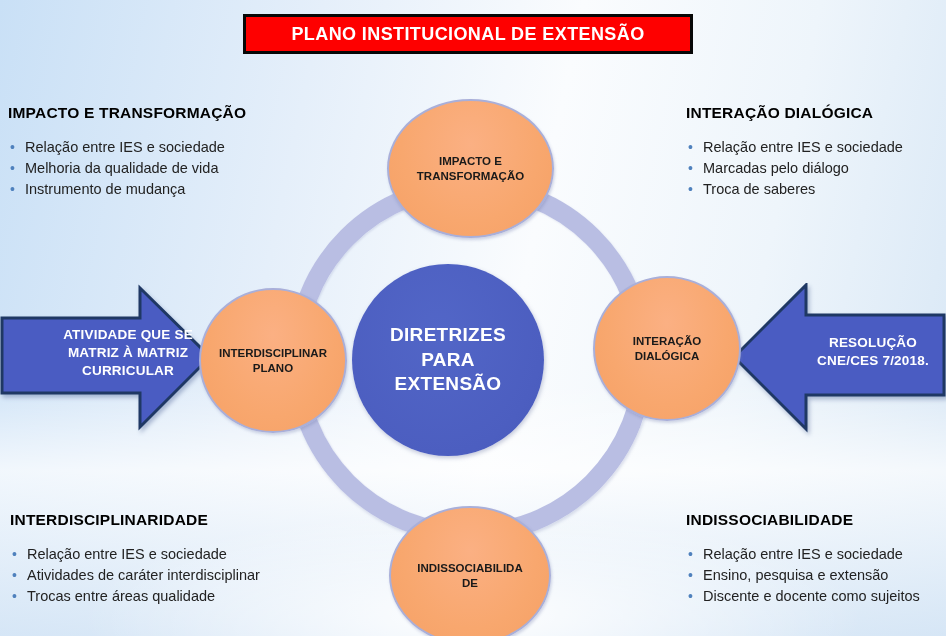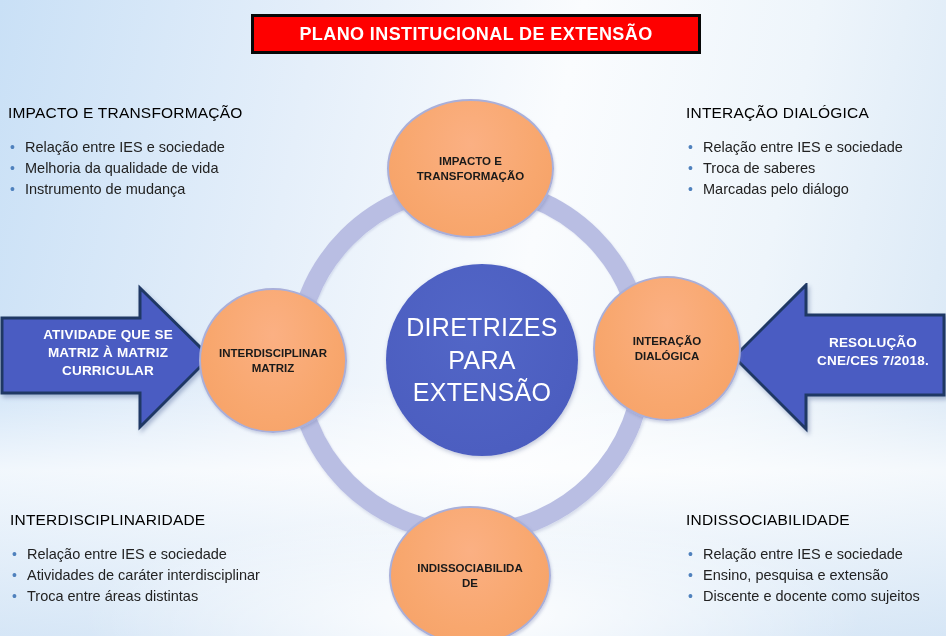--- a/index.html
+++ b/index.html
@@ -13,21 +13,21 @@
     background:
       radial-gradient(ellipse 55% 22% at 50% 97%, rgba(255,255,255,.95), rgba(255,255,255,0) 75%),
       linear-gradient(180deg, rgba(255,255,255,0) 0%, rgba(255,255,255,0) 60%, rgba(255,255,255,.7) 74%, rgba(214,230,246,.75) 100%),
       linear-gradient(102deg, #c9e0f6 0%, #e5effa 30%, #fafcfe 54%, #eef5fb 76%, #d6e6f5 100%);
   }
 
   
   .banner{
     position:absolute;left:243px;top:14px;width:450px;height:40px;
     background:#fe0000;border:3px solid #070707;box-sizing:border-box;
-    display:flex;align-items:center;justify-content:center;margin-left:8px;
+    display:flex;align-items:center;justify-content:center;
   }
   .banner span{
     color:#ffffff;font-weight:bold;font-size:18px;letter-spacing:.4px;white-space:nowrap;
   }
 
   
   .ring{
     position:absolute;left:287px;top:177px;width:366px;height:366px;
     border:19px solid #b9bee3;border-radius:50%;box-sizing:border-box;
     box-shadow:1px 2px 3px rgba(120,130,180,.25), inset 1px 1px 2px rgba(120,130,180,.2);
@@ -44,42 +44,42 @@
     box-shadow:1px 2px 3px rgba(110,120,170,.3);
     color:#1a1a1a;font-weight:bold;font-size:11.5px;line-height:1.3;
   }
   .sat-top{left:387px;top:99px;width:167px;height:139px;}
   .sat-bottom{left:389px;top:506px;width:162px;height:139px;}
   .sat-left{left:199px;top:288px;width:148px;height:145px;}
   .sat-right{left:593px;top:276px;width:148px;height:145px;}
   .circle .lbl span{display:block;}
 
   .center-circle{
-    left:386px;top:264px;width:192px;height:192px;
+    left:352px;top:264px;width:192px;height:192px;
     background:radial-gradient(ellipse at 45% 35%, #5266c7 0%, #4c5ec0 70%, #4759b9 100%);
-    color:#ffffff;font-weight:normal;font-size:25px;line-height:1.3;letter-spacing:.3px;
+    color:#ffffff;font-weight:bold;font-size:19px;line-height:1.3;letter-spacing:.3px;
     box-shadow:1px 2px 4px rgba(90,100,150,.35);
   }
 
   
   .arrow-svg{position:absolute;filter:drop-shadow(2px 3px 2px rgba(90,110,160,.45));}
   .arrow-left-svg{left:0;top:283px;}
   .arrow-right-svg{left:732px;top:283px;}
   .arrow-label{
     position:absolute;color:#ffffff;font-weight:bold;text-align:center;
     font-size:13.5px;line-height:1.32;letter-spacing:.2px;
   }
   .arrow-label span{display:block;white-space:nowrap;}
-  .arrow-label-left{left:0;top:326px;width:136px;padding-left:40px;}
+  .arrow-label-left{left:20px;top:326px;width:136px;padding-left:40px;}
   .arrow-label-right{left:802px;top:334px;width:142px;}
 
   
   .panel{position:absolute;}
   .panel .heading{
-    font-weight:normal;font-size:15.5px;color:#000000;letter-spacing:.2px;white-space:nowrap;
+    font-weight:bold;font-size:15.5px;color:#000000;letter-spacing:.2px;white-space:nowrap;
   }
   .panel ul{
     list-style:none;margin:17px 0 0 0;padding:0;
   }
   .panel li{
     position:relative;padding-left:17px;margin:0 0 4px 0;
     font-size:14.5px;color:#222222;line-height:1.18;white-space:nowrap;
   }
   .panel li::before{
     content:"\2022";position:absolute;left:2px;top:0;
@@ -132,21 +132,21 @@
   </div>
   <div class="circle satellite sat-bottom">
     <div class="lbl">
       <span>INDISSOCIABILIDA</span>
       <span>DE</span>
     </div>
   </div>
   <div class="circle satellite sat-left">
     <div class="lbl">
       <span>INTERDISCIPLINAR</span>
-      <span>MATRIZ</span>
+      <span>PLANO</span>
     </div>
   </div>
 
   <div class="circle center-circle">
     <div class="lbl">
       <span>DIRETRIZES</span>
       <span>PARA</span>
       <span>EXTENSÃO</span>
     </div>
   </div>
@@ -157,31 +157,31 @@
       <li>Relação entre IES e sociedade</li>
       <li>Melhoria da qualidade de vida</li>
       <li>Instrumento  de mudança</li>
     </ul>
   </div>
 
   <div class="panel panel-tr">
     <div class="heading">INTERAÇÃO DIALÓGICA</div>
     <ul>
       <li>Relação entre IES e sociedade</li>
+      <li>Marcadas pelo diálogo</li>
       <li>Troca de saberes</li>
-      <li>Marcadas pelo diálogo</li>
     </ul>
   </div>
 
   <div class="panel panel-bl">
     <div class="heading">INTERDISCIPLINARIDADE</div>
     <ul>
       <li>Relação entre IES e sociedade</li>
       <li>Atividades de caráter interdisciplinar</li>
-      <li>Troca entre áreas distintas</li>
+      <li>Trocas entre áreas qualidade</li>
     </ul>
   </div>
 
   <div class="panel panel-br">
     <div class="heading">INDISSOCIABILIDADE</div>
     <ul>
       <li>Relação entre IES e sociedade</li>
       <li>Ensino, pesquisa e extensão</li>
       <li>Discente e docente como sujeitos</li>
     </ul>

